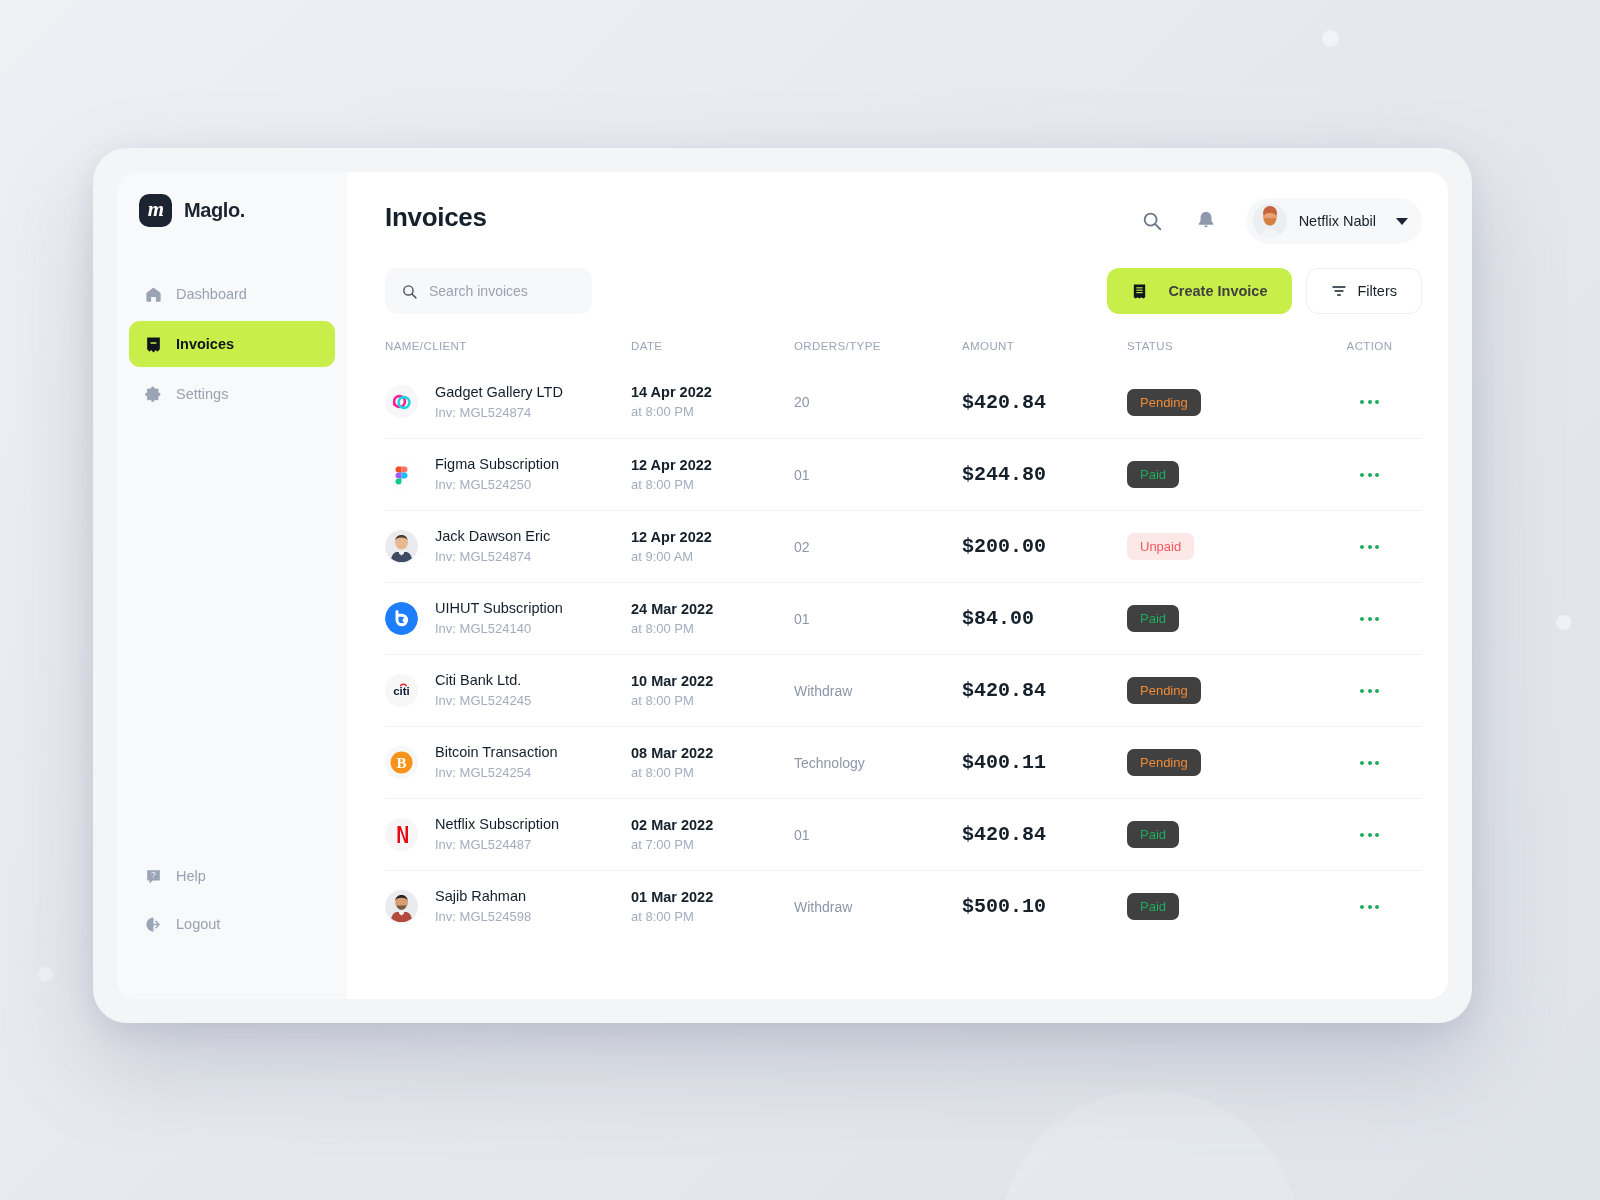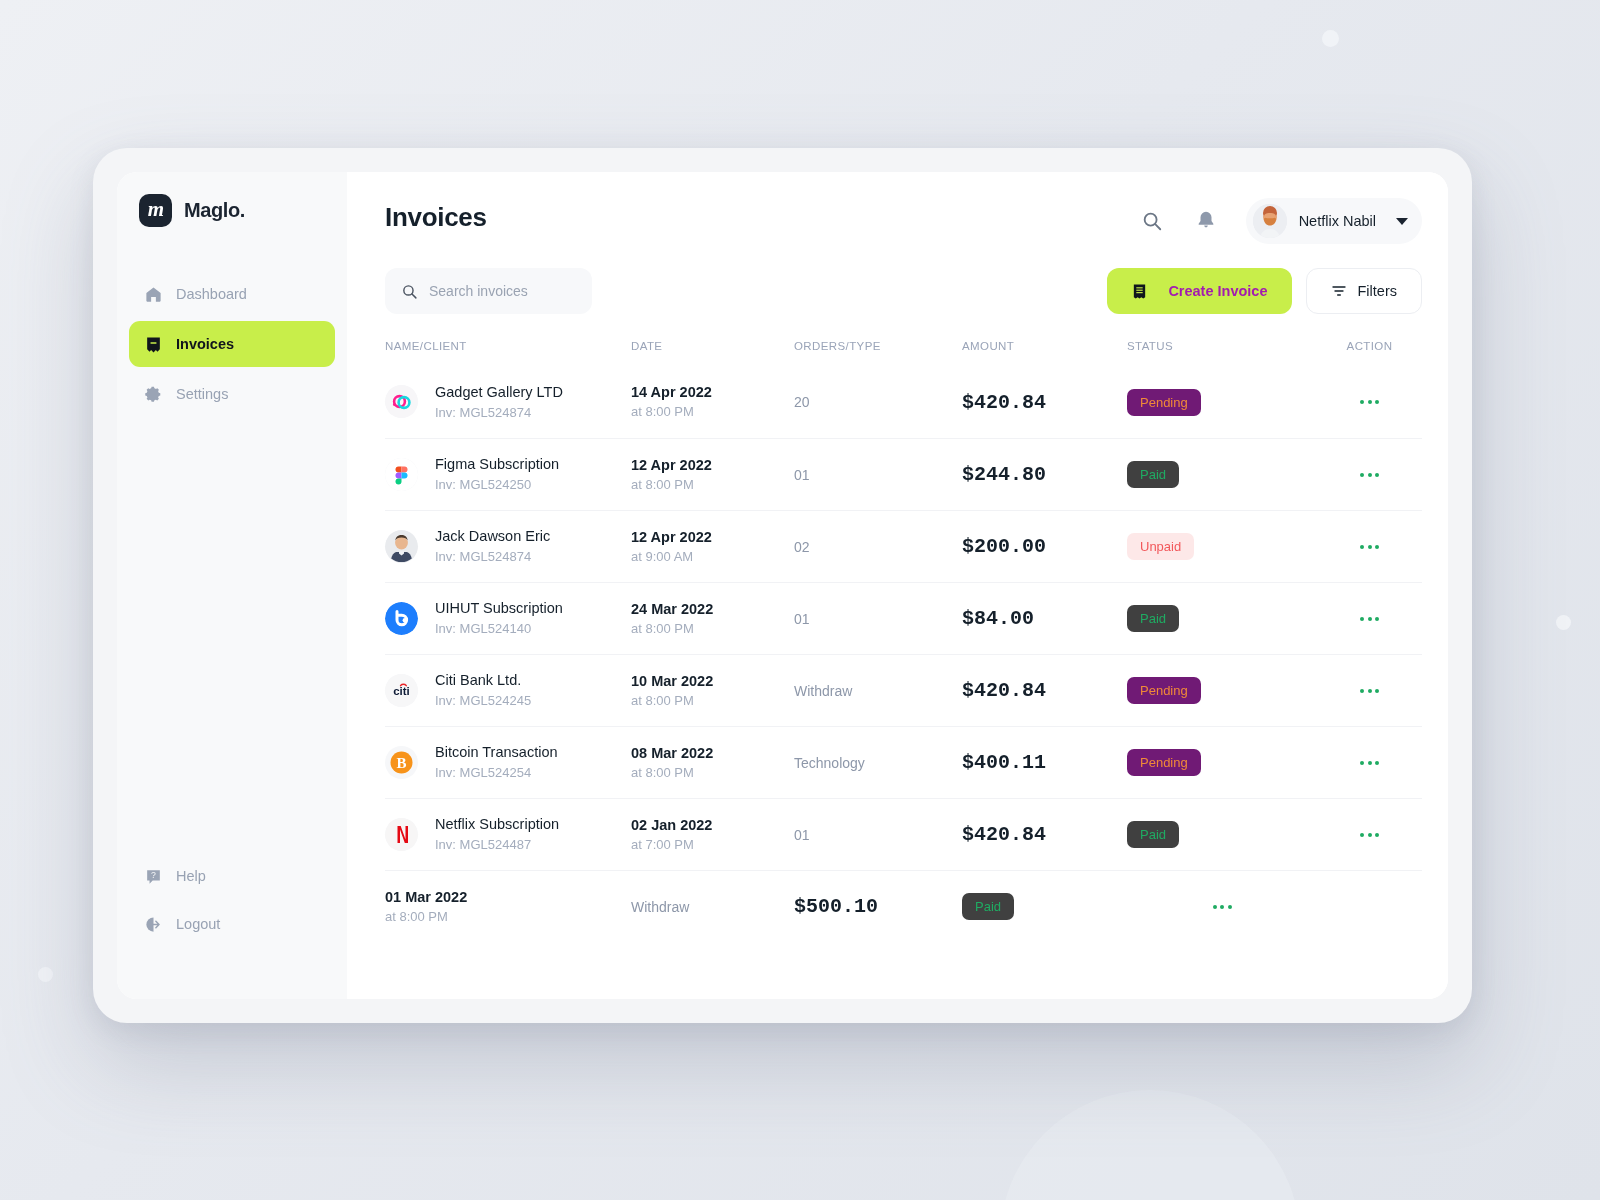--- a/index.html
+++ b/index.html
@@ -76,21 +76,21 @@
   }
   .search-box svg { width:17px; height:17px; flex:0 0 17px; }
   .search-input { border:none; background:transparent; outline:none; font-size:14px; color:#8a94a6;
     font-family:"Liberation Sans", sans-serif; width:100%; }
   .search-input::placeholder { color:#9aa3b2; }
 
   .btn-group { display:flex; align-items:center; gap:14px; }
   .btn-create {
     height:46px; background:#c8ee4a; border:none; border-radius:12px; cursor:pointer;
     display:flex; align-items:center; gap:20px; padding:0 24px;
-    font-size:14.5px; font-weight:600; color:#a21caf; font-family:"Liberation Sans", sans-serif;
+    font-size:14.5px; font-weight:600; color:#404040; font-family:"Liberation Sans", sans-serif;
   }
   .btn-create svg { width:17px; height:17px; }
   .btn-filters {
     height:46px; background:#fff; border:1px solid #eceef2; border-radius:12px; cursor:pointer;
     display:flex; align-items:center; gap:11px; padding:0 24px;
     font-size:14.5px; font-weight:500; color:#15202b; font-family:"Liberation Sans", sans-serif;
   }
   .btn-filters svg { width:16px; height:16px; }
 
   
@@ -107,21 +107,21 @@
                display:flex; align-items:center; justify-content:center; background:#f6f7f9; }
   .logo-wrap svg { width:33px; height:33px; display:block; }
   .name-main { font-size:14.5px; color:#15202b; font-weight:500; line-height:1.45; }
   .name-sub { font-size:13px; color:#a4adbd; line-height:1.45; }
   .date-main { font-size:14.5px; color:#15202b; font-weight:600; line-height:1.45; }
   .date-sub { font-size:13px; color:#a4adbd; line-height:1.45; }
   .cell-type { font-size:14px; color:#8d97a9; }
   .cell-amount { font-size:20px; color:#15202b; font-weight:600;font-family:Liberation Mono, monospace; }
   .badge { display:inline-flex; align-items:center; justify-content:center;
            height:27px; padding:0 13px; border-radius:7px; font-size:13px; }
-  .badge.pending { background:#701a75; color:#f08a38; }
+  .badge.pending { background:#404040; color:#f08a38; }
   .badge.paid { background:#404040; color:#1fab62; }
   .badge.unpaid { background:#fde8e8; color:#f2585b; }
   .cell-action { display:flex; justify-content:center; cursor:pointer; }
   .dots { display:flex; gap:3.5px; }
   .dots i { width:4px; height:4px; border-radius:50%; background:#1fab62; display:block; }
 </style>
 </head>
 <body>
 
 <div class="bg-dot d1"></div>
@@ -423,35 +423,48 @@
               <div class="cell-name">
                 <span class="logo-wrap">
                   <svg viewBox="0 0 33 33">
                     <rect width="33" height="33" rx="16.5" fill="#f7f6f6"></rect>
                     <path d="M12.5 8h3.2l4.8 13.5V8H23v17h-3.2L15 11.4V25h-2.5z" fill="#e50914"></path>
                   </svg>
                 </span>
                 <span><span class="name-main">Netflix Subscription</span><br><span class="name-sub">Inv: MGL524487</span></span>
               </div>
               <div>
-                <div class="date-main">02 Jan 2022</div>
+                <div class="date-main">02 Mar 2022</div>
                 <div class="date-sub">at 7:00 PM</div>
               </div>
               <div class="cell-type">01</div>
               <div class="cell-amount">$420.84</div>
               <div><span class="badge paid">Paid</span></div>
               <div class="cell-action">
                 <span class="dots">
                   <i></i>
                   <i></i>
                   <i></i>
                 </span>
               </div>
             </div>
             <div class="trow">
+              <div class="cell-name">
+                <span class="logo-wrap">
+                  <svg viewBox="0 0 33 33">
+                    <rect width="33" height="33" rx="16.5" fill="#e9ebee"></rect>
+                    <circle cx="16.5" cy="13" r="6.4" fill="#d79f73"></circle>
+                    <path d="M10.2 11c.4-4.2 3.2-6 6.3-6s5.9 1.8 6.3 6c-1-2.2-3.1-3.2-6.3-3.2S11.2 8.8 10.2 11z" fill="#2c231c"></path>
+                    <path d="M11.6 15c.6 3.2 2.6 5 4.9 5s4.3-1.8 4.9-5c-1.6.7-8.2.7-9.8 0z" fill="#2c231c" opacity=".55"></path>
+                    <path d="M11 22c-2.6 1.2-4.2 3.5-4.8 6.5a16.5 16.5 0 0 0 20.6 0c-.6-3-2.2-5.3-4.8-6.5z" fill="#b24b3e"></path>
+                    <path d="M14 21h5v2.4l-2.5 2-2.5-2z" fill="#eef1f4"></path>
+                  </svg>
+                </span>
+                <span><span class="name-main">Sajib Rahman</span><br><span class="name-sub">Inv: MGL524598</span></span>
+              </div>
               <div>
                 <div class="date-main">01 Mar 2022</div>
                 <div class="date-sub">at 8:00 PM</div>
               </div>
               <div class="cell-type">Withdraw</div>
               <div class="cell-amount">$500.10</div>
               <div><span class="badge paid">Paid</span></div>
               <div class="cell-action">
                 <span class="dots">
                   <i></i>

